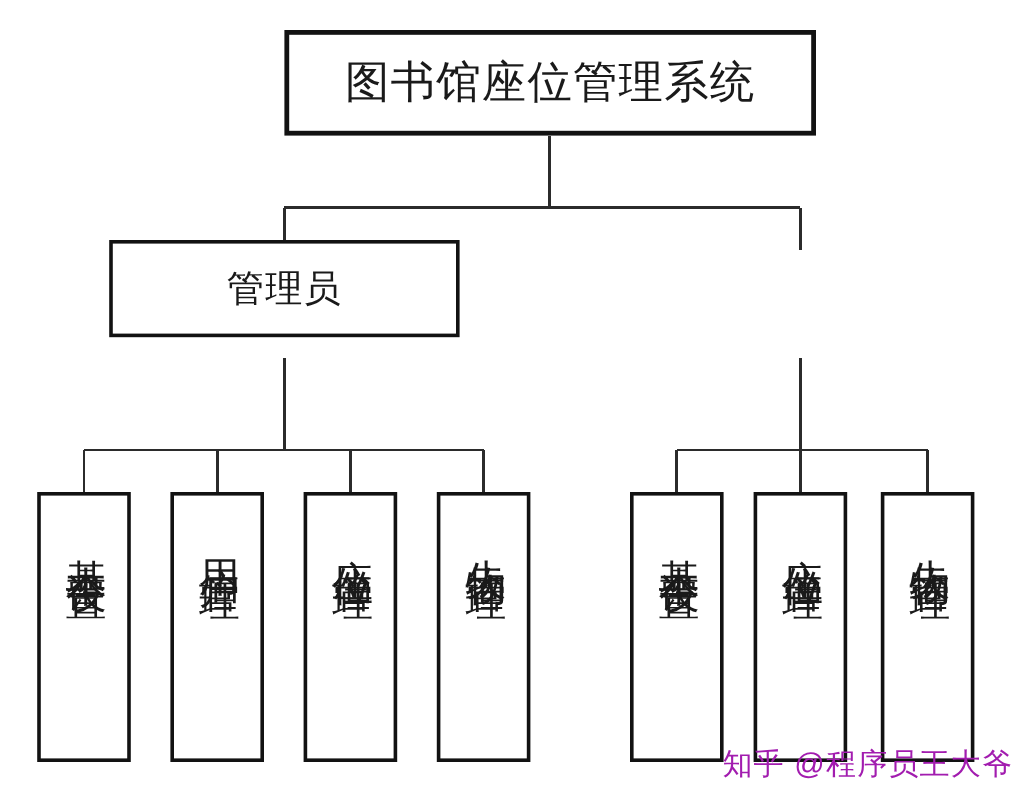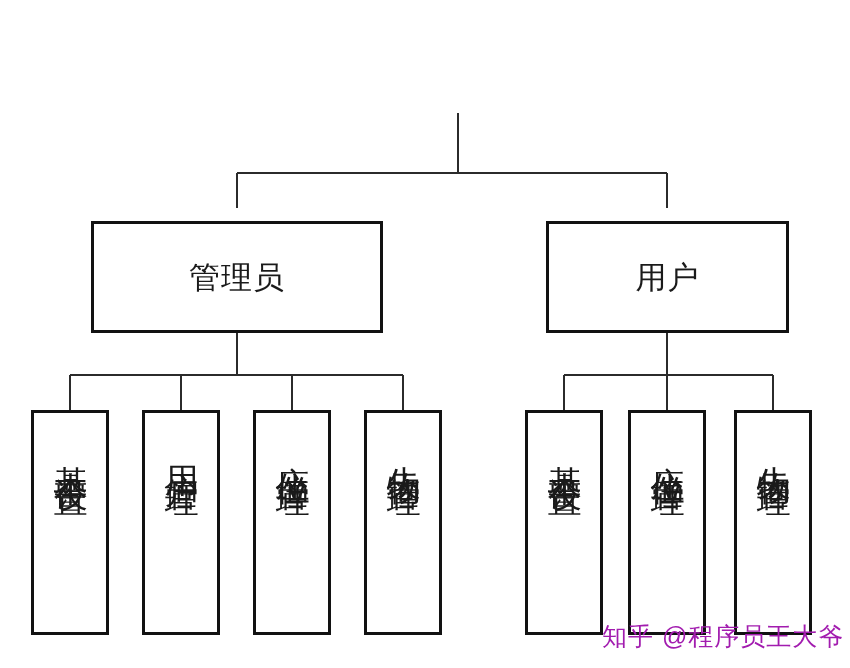--- a/index.html
+++ b/index.html
@@ -51,22 +51,22 @@
     width: 443px;
     height: 88px;
     border-width: 4px;
   }
   #node-root .node-label {
     font-size: 37px;
     letter-spacing: 1px;
   }
   
   .node-l2 {
-    top: 221px;
-    height: 112px;
+    top: 200px;
+    height: 81px;
     border-width: 3px;
   }
   #node-admin { left: 91px; width: 292px; }
   #node-user  { left: 546px; width: 243px; }
   .node-l2 .node-label {
     font-size: 31px;
     letter-spacing: 1px;
   }
   
   .node-leaf {
@@ -126,28 +126,28 @@
       <path d="M667,298 L667,375"></path>
 
       <path d="M564,375 L773,375"></path>
 
       <path d="M564,375 L564,410"></path>
       <path d="M667,375 L667,410"></path>
       <path d="M773,375 L773,410"></path>
     </g>
   </svg>
 
+  <div class="node" id="node-root">
+    <span class="node-label">图书馆座位管理系统</span>
+  </div>
 
   <div class="node node-l2" id="node-admin">
     <span class="node-label">管理员</span>
   </div>
 
-  <div class="node node-l2" id="node-user">
-    <span class="node-label">用户</span>
-  </div>
 
   <div class="node node-leaf" style="left:31px;">
     <span class="node-label">基本设置</span>
   </div>
 
   <div class="node node-leaf" style="left:142px;">
     <span class="node-label">用户管理</span>
   </div>
 
   <div class="node node-leaf" style="left:253px;">

